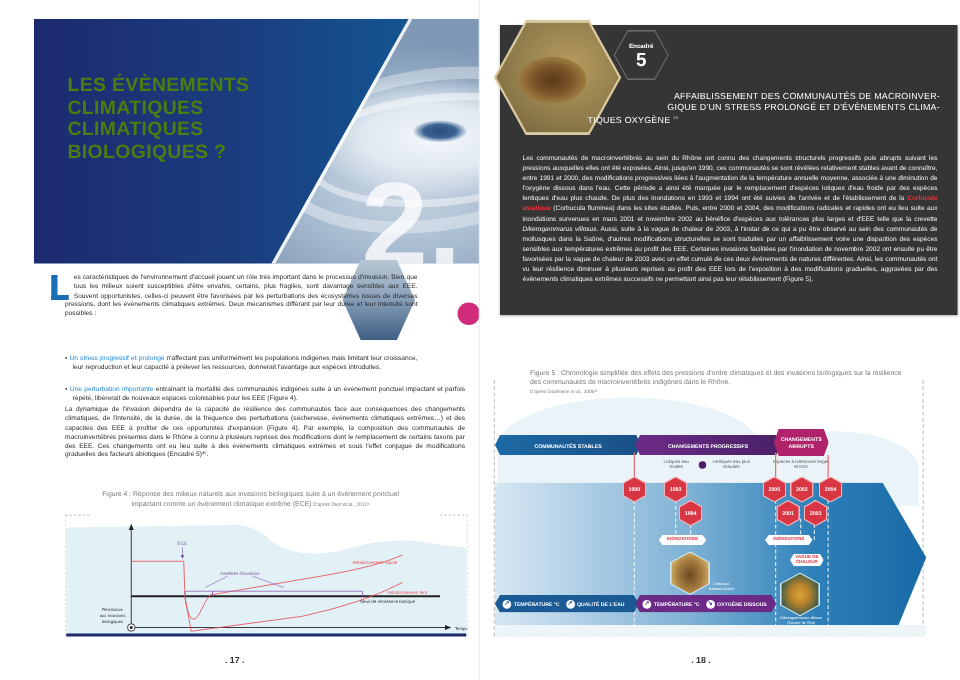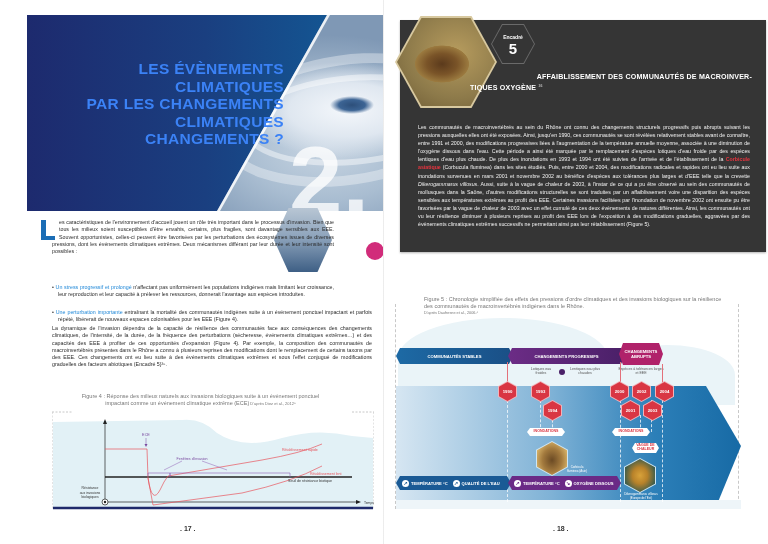--- a/index.html
+++ b/index.html
@@ -20,21 +20,21 @@
         radial-gradient(ellipse 170px 110px at 300px 130px, #c9d6e3 0%, #a9bdd1 50%, #7f98b5 100%);
     }
     .hero-swirl { position:absolute; left: 190px; top: 40px; width: 260px; height: 130px; border-radius: 50%;
       border: 10px solid rgba(255,255,255,0.35); transform: rotate(-8deg); }
     .hero-swirl2 { position:absolute; left: 215px; top: 60px; width: 220px; height: 90px; border-radius: 50%;
       border: 6px solid rgba(255,255,255,0.45); transform: rotate(-5deg); }
     .hero-blue { position: absolute; inset: 0;
       background: linear-gradient(90deg, #1d2a6e 0%, #1a3f80 50%, #115f9a 100%);
       clip-path: polygon(0 0, 300px 0, 190px 196px, 0 196px); }
     .hero-edge { position: absolute; inset: 0; clip-path: polygon(300px 0, 303px 0, 193px 196px, 190px 196px); background: #fff; opacity: .85; }
-    .hero-title { position: absolute; left: 27px; top: 45px; width: 230px; color: #3b82f6; font-weight: 700; font-size: 15.5px; line-height: 17.5px; letter-spacing: .3px; text-align: right; }
+    .hero-title { position: absolute; left: 27px; top: 45px; width: 230px; color: #4d7c0f; font-weight: 700; font-size: 15.5px; line-height: 17.5px; letter-spacing: .3px; }
     .hero-title div { white-space: nowrap; }
     .chapter-num { position: absolute; left: 262px; top: 118px; font-size: 96px; font-weight: 700; color: rgba(255,255,255,0.78); line-height: 1; }
 
     .hex-photo { position: absolute; left: 274px; top: 208px; width: 58px; height: 64px;
       clip-path: polygon(25% 0, 75% 0, 100% 50%, 75% 100%, 25% 100%, 0 50%);
       background: linear-gradient(180deg, #b8c6d4 0%, #8ea4bc 45%, #3e5f85 100%); }
     .pink-dot { position: absolute; left: 366px; top: 242px; width: 18px; height: 18px; border-radius: 50%; background: #d12c7a; }
 
     
     .body-left { position: absolute; left: 52px; top: 219px; width: 282px; font-size: 5.3px; line-height: 7.3px; color: #2b2b2b; text-align: justify; }
@@ -56,21 +56,21 @@
       background: radial-gradient(ellipse 38px 26px at 45px 46px, #5b3a1c 0%, #7a5428 40%, #9b7a3f 70%, transparent 72%),
                   radial-gradient(ellipse at 60% 40%, #b79c5e 0%, #8d7a4a 60%, #6f5c35 100%); }
     .clam-hex-border { position: absolute; left: 395px; top: 16px; width: 102px; height: 92px;
       clip-path: polygon(25% 0, 75% 0, 100% 50%, 75% 100%, 25% 100%, 0 50%); background: #d8c9a0; }
     .encadre { position: absolute; left: 491px; top: 24px; width: 44px; height: 40px;
       clip-path: polygon(25% 0, 75% 0, 100% 50%, 75% 100%, 25% 100%, 0 50%); background: #6a6a6a; }
     .encadre-inner { position: absolute; left: 492px; top: 25px; width: 42px; height: 38px;
       clip-path: polygon(25% 0, 75% 0, 100% 50%, 75% 100%, 25% 100%, 0 50%); background: #353535; }
     .encadre-label { position: absolute; left: 491px; top: 34px; width: 44px; text-align: center; color: #fff; font-size: 5px; font-weight: 700; }
     .encadre-num { position: absolute; left: 491px; top: 40px; width: 44px; text-align: center; color: #fff; font-size: 15px; font-weight: 700; }
-    .box-title { position: absolute; left: 480px; top: 73px; width: 272px; color: #fff; font-weight: 700; font-size: 7.1px; line-height: 8.6px; text-align: right; letter-spacing: .2px; }
+    .box-title { position: absolute; left: 480px; top: 73px; width: 272px; color: #fff; font-weight: 400; font-size: 7.1px; line-height: 8.6px; text-align: right; letter-spacing: .2px; }
     .box-title .tl { white-space: nowrap; }
     .box-title .last { text-align: left; margin-left: -10px; }
     .box-title sup { font-size: 3.5px; vertical-align: super; color: #bbb; }
     .box-text { position: absolute; left: 418px; top: 123px; width: 332px; color: #f2f2f2; font-size: 5.25px; line-height: 8.1px; text-align: justify; }
     .red { color: #e8343f; font-weight: 700; }
     .it { font-style: italic; }
 
     
     .fig5-caption { position: absolute; left: 424px; top: 296px; width: 300px; font-size: 5.5px; line-height: 6.8px; color: #777; }
     .fig5-caption .cite { font-size: 3.8px; }
@@ -122,23 +122,22 @@
   <div class="hero">
     <div class="hero-photo"></div>
     <div class="hero-swirl"></div>
     <div class="hero-swirl2"></div>
     <div class="chapter-num">2.</div>
     <div class="hero-blue"></div>
     <div class="hero-edge"></div>
     <div class="hero-title">
       <div>LES ÉVÈNEMENTS</div>
       <div>CLIMATIQUES</div>
-      <div>PAR LES CHANGEMENTS</div>
       <div>CLIMATIQUES</div>
-      <div>CHANGEMENTS ?</div>
+      <div>BIOLOGIQUES ?</div>
     </div>
   </div>
 
   <div class="hex-photo"></div>
   <div class="pink-dot"></div>
 
   <div class="body-left">
     <div class="dropcap-shape"></div>
     <span>es caractéristiques de l'environnement d'accueil jouent un rôle très important dans le processus d'invasion. Bien que tous les milieux soient susceptibles d'être envahis, certains, plus fragiles, sont davantage sensibles aux EEE. Souvent opportunistes, celles-ci peuvent être favorisées par les perturbations des écosystèmes issues de diverses pressions, dont les événements climatiques extrêmes. Deux mécanismes différant par leur durée et leur intensité sont possibles :</span>
   </div>
@@ -204,20 +203,21 @@
 <div class="box"></div>
 <div class="clam-hex-border"></div>
 <div class="clam-hex"></div>
 <div class="encadre"></div>
 <div class="encadre-inner"></div>
 <div class="encadre-label">Encadré</div>
 <div class="encadre-num">5</div>
 
 <div class="box-title">
   <div class="tl">AFFAIBLISSEMENT DES COMMUNAUTÉS DE MACROINVER-</div>
+  <div class="tl">GIQUE D'UN STRESS PROLONGÉ ET D'ÉVÈNEMENTS CLIMA-</div>
   <div class="tl last"><span>TIQUES OXYGÈNE</span> <sup>36</sup></div>
 </div>
 
 <div class="box-text">
   <span>Les communautés de macroinvertébrés au sein du Rhône ont connu des changements structurels progressifs puis abrupts suivant les pressions auxquelles elles ont été exposées. Ainsi, jusqu'en 1990, ces communautés se sont révélées relativement stables avant de connaître, entre 1991 et 2000, des modifications progressives liées à l'augmentation de la température annuelle moyenne, associée à une diminution de l'oxygène dissous dans l'eau. Cette période a ainsi été marquée par le remplacement d'espèces lotiques d'eau froide par des espèces lentiques d'eau plus chaude. De plus des inondations en 1993 et 1994 ont été suivies de l'arrivée et de l'établissement de la </span><span class="red">Corbicule asiatique</span><span> (Corbucula fluminea) dans les sites étudiés. Puis, entre 2000 et 2004, des modifications radicales et rapides ont eu lieu suite aux inondations survenues en mars 2001 et novembre 2002 au bénéfice d'espèces aux tolérances plus larges et d'EEE telle que la crevette </span><span class="it">Dikerogammarus villosus</span><span>. Aussi, suite à la vague de chaleur de 2003, à l'instar de ce qui a pu être observé au sein des communautés de mollusques dans la Saône, d'autres modifications structurelles se sont traduites par un affaiblissement voire une disparition des espèces sensibles aux températures extrêmes au profit des EEE. Certaines invasions facilitées par l'inondation de novembre 2002 ont ensuite pu être favorisées par la vague de chaleur de 2003 avec un effet cumulé de ces deux événements de natures différentes. Ainsi, les communautés ont vu leur résilience diminuer à plusieurs reprises au profit des EEE lors de l'exposition à des modifications graduelles, aggravées par des événements climatiques extrêmes successifs ne permettant ainsi pas leur rétablissement (Figure 5).</span>
 </div>
 
 <div class="fig5-caption">
   <div>Figure 5 : Chronologie simplifiée des effets des pressions d'ordre climatiques et des invasions biologiques sur la résilience des communautés de macroinvertébrés indigènes dans le Rhône.</div>
   <div class="cite">D'après Daufresne et al., 2006³⁶</div>

